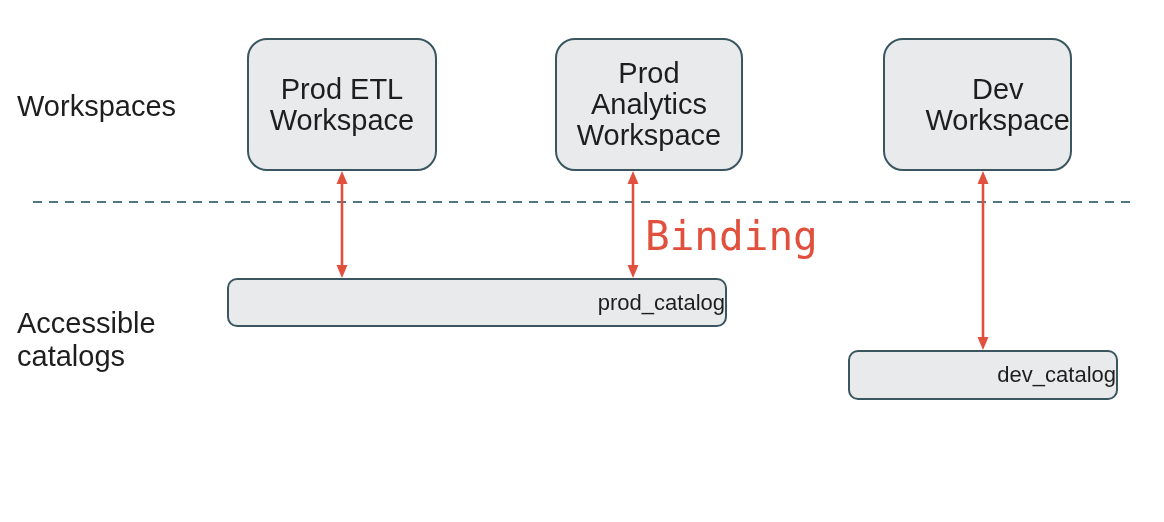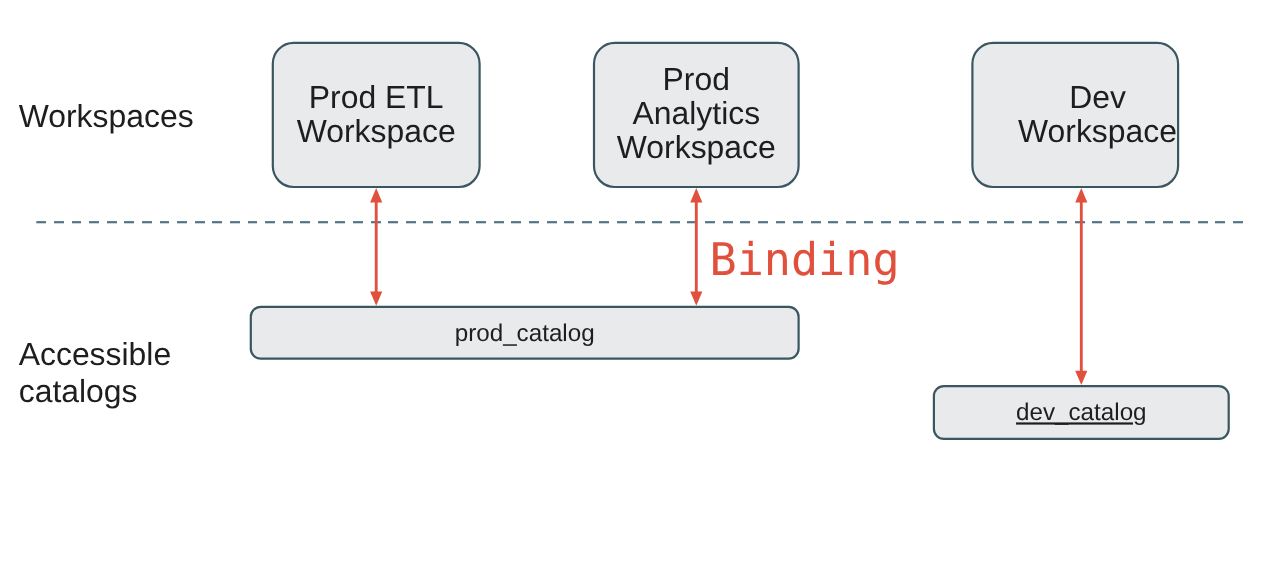--- a/index.html
+++ b/index.html
@@ -27,21 +27,21 @@
   .lbl-catalogs{top:307px;}
 
   .wsbox{
     position:absolute;top:38px;height:133px;
     background:var(--box_fill);
     border:2px solid var(--box_border);
     border-radius:20px;
     display:flex;align-items:center;justify-content:center;
   }
   .ws-0{left:247px;width:190px;}
-  .ws-1{left:539px;width:188px;}
+  .ws-1{left:555px;width:188px;}
   .ws-2{left:883px;width:189px;justify-content:flex-end;}
   .wslabel{
     font-size:29px;line-height:31px;
     text-align:center;white-space:pre-line;color:var(--text);
   }
 
   .divider{
     position:absolute;left:33px;top:201px;width:1100px;height:2px;
     background:repeating-linear-gradient(to right, var(--divider) 0 9px, transparent 9px 16px);
   }
@@ -58,24 +58,24 @@
     font-family:"DejaVu Sans Mono", monospace;
     font-size:41px;line-height:34px;
     color:var(--arrow);
   }
 
   .catbox{
     position:absolute;
     background:var(--box_fill);
     border:2px solid var(--box_border);
     border-radius:10px;
-    display:flex;align-items:center;justify-content:center;
+    display:flex;align-items:center;justify-content:flex-end;
   }
   .cat-0{left:227px;top:278px;width:500px;height:49px;}
-  .cat-1{left:848px;top:350px;width:270px;height:50px;text-decoration:underline;}
+  .cat-1{left:848px;top:350px;width:270px;height:50px;}
   .catlabel{font-size:22px;color:var(--text);}
 </style>
 </head>
 <body>
 
 <div class="canvas">
 
   <div class="rowlabel lbl-catalogs">Accessible
 catalogs</div>
 

